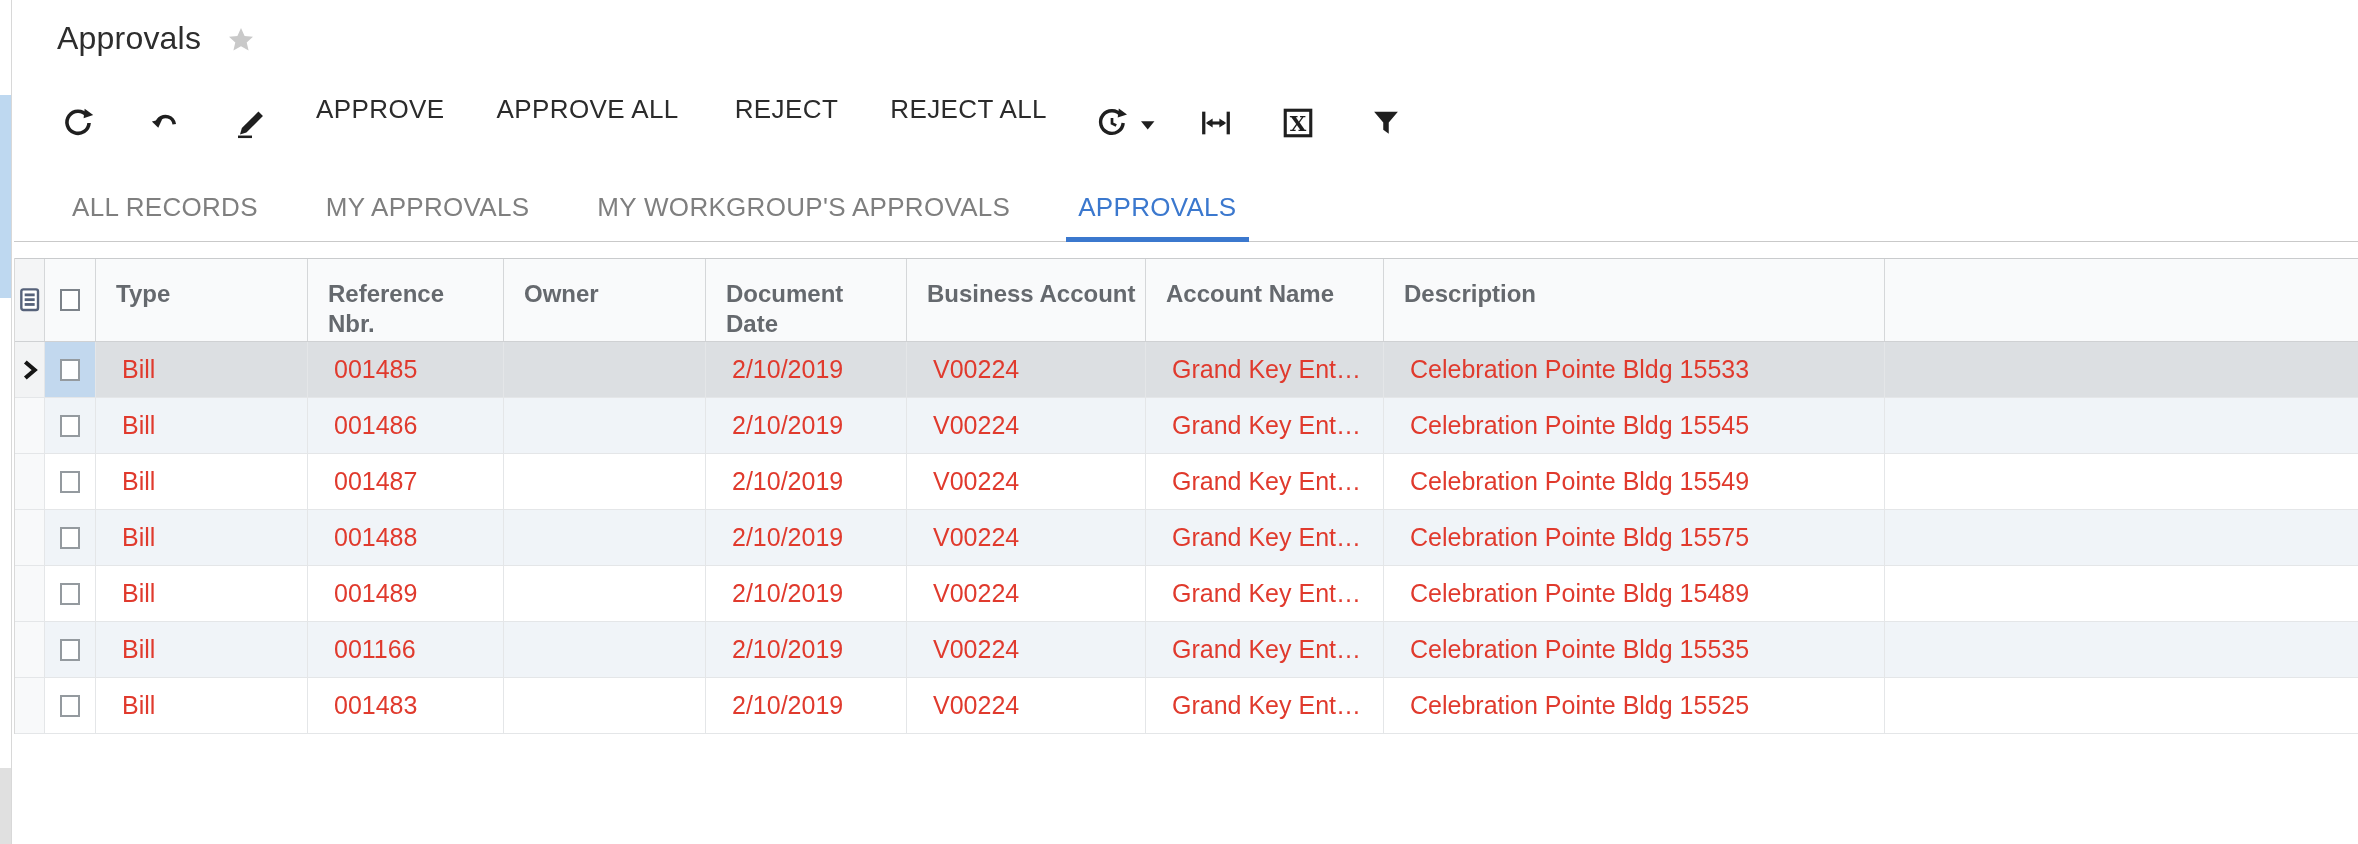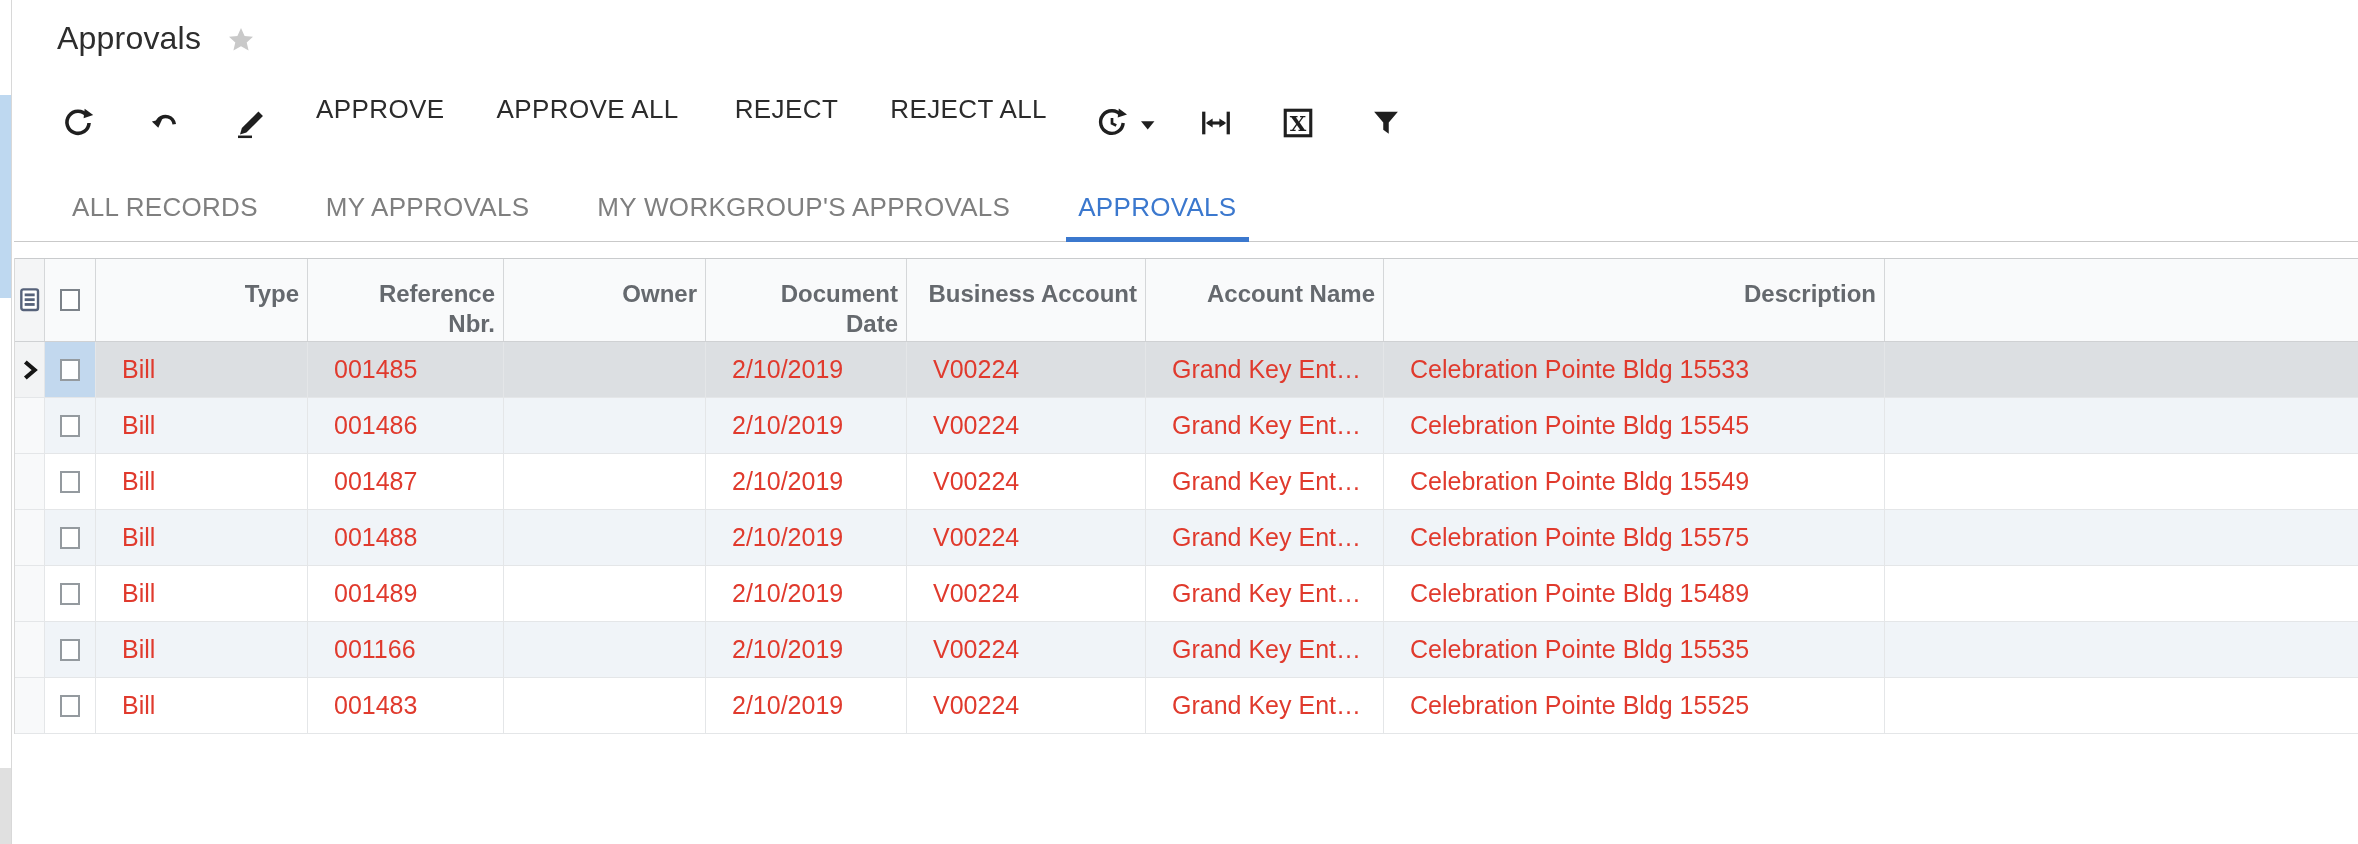--- a/index.html
+++ b/index.html
@@ -33,21 +33,21 @@
           display:flex; align-items:center; padding-left:46px;
           border-bottom:1px solid #c9c9c9; }
   .tab { font-size:26px; color:#7f7f7f; padding:0 12px 14px 12px; margin-right:44px;
          letter-spacing:0.3px; white-space:nowrap; cursor:pointer; border-bottom:5px solid transparent;
          margin-bottom:-1px; }
   .tab.active { color:#3b78ce; border-bottom-color:#3b78ce; }
 
   
   .grid { position:absolute; left:14px; top:258px; right:0; border-left:1px solid #d9d9d9; }
   .grid-header { display:flex; height:84px; background:#f9fafb;
-                 border-top:1px solid #c9cbcd; border-bottom:1px solid #cfd1d3;text-align:right; }
+                 border-top:1px solid #c9cbcd; border-bottom:1px solid #cfd1d3; }
   .gh { border-right:1px solid #d5d7d9; padding:20px 8px 0 20px; font-size:24px; font-weight:700;
         color:#65696e; line-height:1.25; }
   .gh.gutter, .gc.gutter { width:30px; padding:0; display:flex; align-items:center; justify-content:center; }
   .gh.checkcol, .gc.checkcol { width:51px; padding:0; display:flex; align-items:center; justify-content:center; }
   .gh.gutter { background:#f4f5f6; }
   .grid-row { display:flex; height:56px; background:#ffffff; border-bottom:1px solid #e4e6e8; }
   .grid-row.alt { background:#f0f4f8; }
   .grid-row.selected { background:#dcdfe2; }
   .grid-row.selected .gc.gutter { background:#f2f3f4; }
   .gc { border-right:1px solid #e4e6e8; display:flex; align-items:center; }

